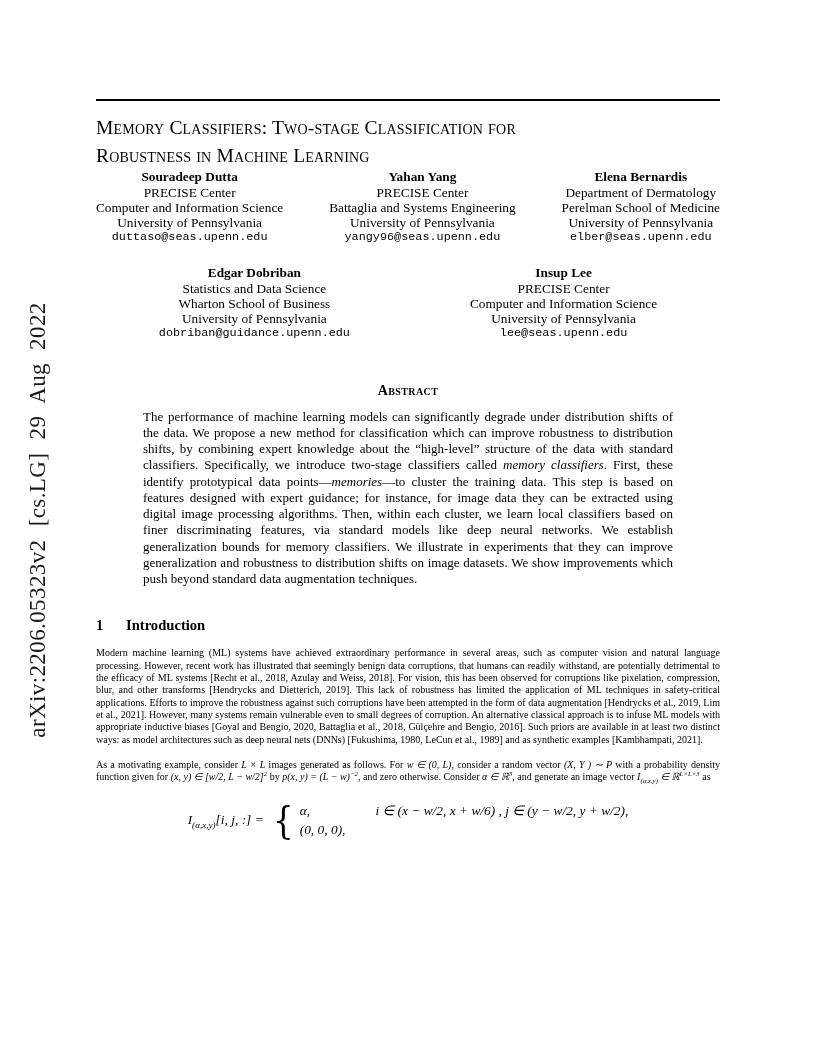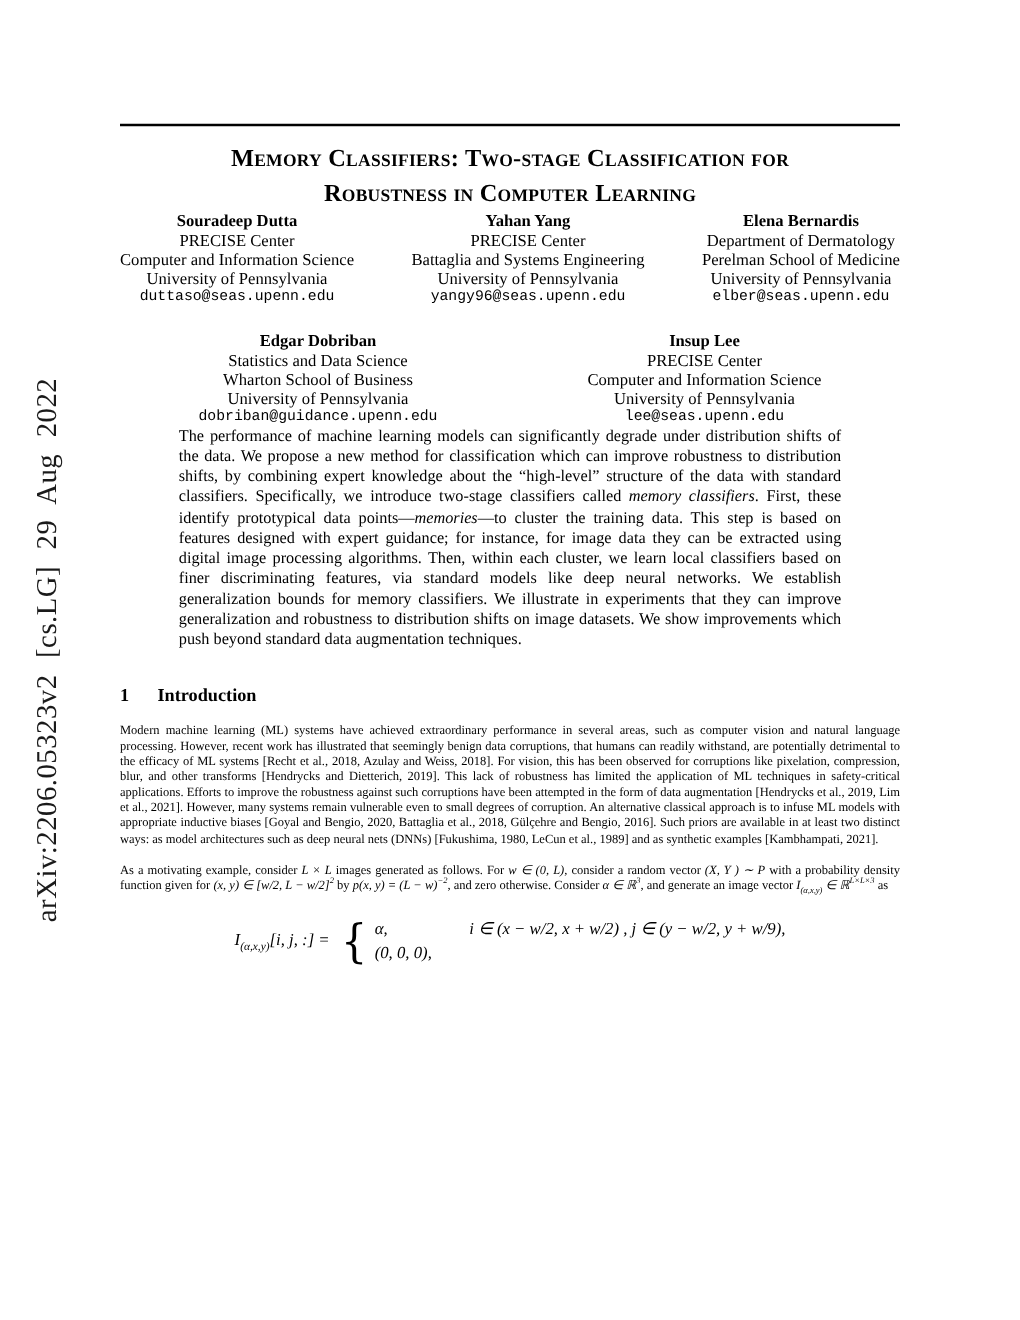--- a/index.html
+++ b/index.html
@@ -27,22 +27,22 @@
     left:96px; top:0;
     width:624px;
   }
   .title-rule {
     margin-top:99px;
     border-top:2px solid #000;
     height:0;
   }
   h1.paper-title {
     margin:13px 0 0 0;
-    text-align:center;
-    font-weight:bold;
+    text-align:left;
+    font-weight:normal;
     font-variant:small-caps;
     font-size:19.5px;
     line-height:1.42;
     letter-spacing:0.2px;
   }
   .authors-row1 {
     display:flex;
     justify-content:space-between;
   }
   .authors-row2 {
@@ -119,21 +119,21 @@
 <div class="page">
 
   <div class="watermark">arXiv:2206.05323v2 [cs.LG] 29 Aug 2022</div>
 
   <div class="content">
 
     <div class="title-rule"></div>
 
     <h1 class="paper-title">
       <span style="display:block">Memory Classifiers: Two-stage Classification for</span>
-      <span style="display:block">Robustness in Computer Learning</span>
+      <span style="display:block">Robustness in Machine Learning</span>
     </h1>
 
     <div class="authors-row1">
       <div class="author">
         <div class="name">Souradeep Dutta</div>
         <div>PRECISE Center</div>
         <div>Computer and Information Science</div>
         <div>University of Pennsylvania</div>
         <div class="email">duttaso@seas.upenn.edu</div>
       </div>
@@ -163,33 +163,34 @@
       </div>
       <div class="author">
         <div class="name">Insup Lee</div>
         <div>PRECISE Center</div>
         <div>Computer and Information Science</div>
         <div>University of Pennsylvania</div>
         <div class="email">lee@seas.upenn.edu</div>
       </div>
     </div>
 
+    <div class="abstract-head">Abstract</div>
 
     <p class="abstract-body"><span>The performance of machine learning models can significantly degrade under distribution shifts of the data. We propose a new method for classification which can improve robustness to distribution shifts, by combining expert knowledge about the “high-level” structure of the data with standard classifiers. Specifically, we introduce two-stage classifiers called </span><span class="ital">memory classifiers</span><span>. First, these identify prototypical data points—</span><span class="ital">memories</span><span>—to cluster the training data. This step is based on features designed with expert guidance; for instance, for image data they can be extracted using digital image processing algorithms. Then, within each cluster, we learn local classifiers based on finer discriminating features, via standard models like deep neural networks. We establish generalization bounds for memory classifiers. We illustrate in experiments that they can improve generalization and robustness to distribution shifts on image datasets. We show improvements which push beyond standard data augmentation techniques.</span></p>
 
     <h2 class="section-head"><span class="num">1</span><span>Introduction</span></h2>
 
     <p class="body">Modern machine learning (ML) systems have achieved extraordinary performance in several areas, such as computer vision and natural language processing. However, recent work has illustrated that seemingly benign data corruptions, that humans can readily withstand, are potentially detrimental to the efficacy of ML systems [Recht et al., 2018, Azulay and Weiss, 2018]. For vision, this has been observed for corruptions like pixelation, compression, blur, and other transforms [Hendrycks and Dietterich, 2019]. This lack of robustness has limited the application of ML techniques in safety-critical applications. Efforts to improve the robustness against such corruptions have been attempted in the form of data augmentation [Hendrycks et al., 2019, Lim et al., 2021]. However, many systems remain vulnerable even to small degrees of corruption. An alternative classical approach is to infuse ML models with appropriate inductive biases [Goyal and Bengio, 2020, Battaglia et al., 2018, Gülçehre and Bengio, 2016]. Such priors are available in at least two distinct ways: as model architectures such as deep neural nets (DNNs) [Fukushima, 1980, LeCun et al., 1989] and as synthetic examples [Kambhampati, 2021].</p>
 
     <p class="body"><span>As a motivating example, consider </span><span class="math">L × L</span><span> images generated as follows. For </span><span class="math">w ∈ (0, L)</span><span>, consider a random vector </span><span class="math">(X, Y ) ∼ P</span><span> with a probability density function given for </span><span class="math">(x, y) ∈ [w/2, L − w/2]</span><sup class="math">2</sup><span> by </span><span class="math">p(x, y) = (L − w)</span><sup class="math">−2</sup><span>, and zero otherwise. Consider </span><span class="math">α ∈ ℝ</span><sup class="math">3</sup><span>, and generate an image vector </span><span class="math">I</span><sub class="math">(α,x,y)</sub><span class="math"> ∈ ℝ</span><sup class="math">L×L×3</sup><span> as</span></p>
 
     <div class="equation">
       <span class="eq-lhs"><span>I</span><sub>(α,x,y)</sub><span>[i, j, :] =</span></span>
       <span class="brace">{</span>
       <span class="cases">
         <span class="val">α,</span>
-        <span class="cond">i ∈ (x − w/2, x + w/2) , j ∈ (y − w/2, y + w/9),</span>
+        <span class="cond">i ∈ (x − w/2, x + w/6) , j ∈ (y − w/2, y + w/2),</span>
         <span class="val">(0, 0, 0),</span>
       </span>
     </div>
 
   </div>
 </div>
 
 </body></html>

